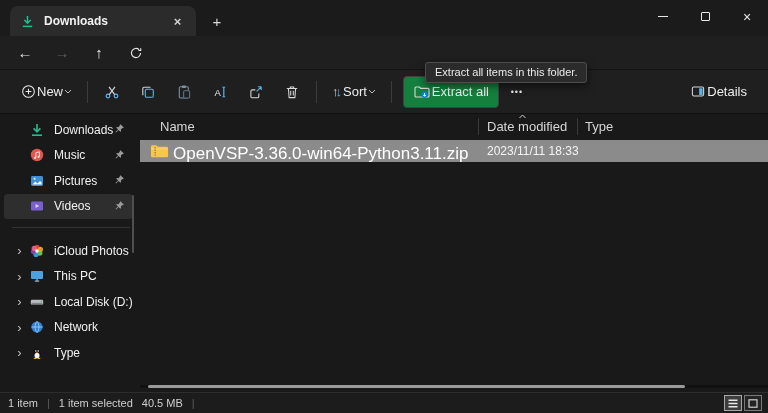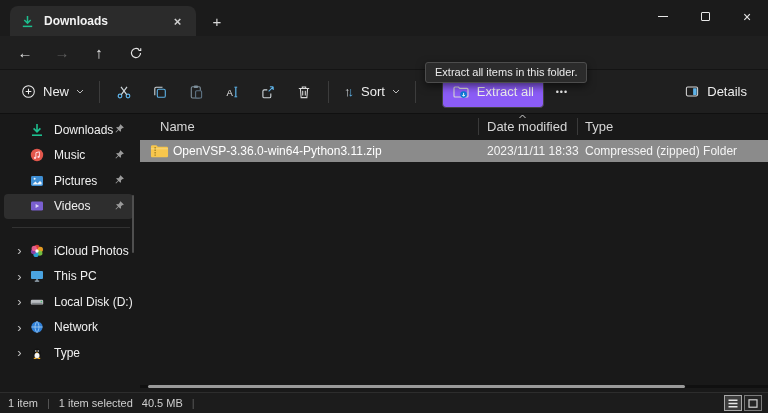--- a/index.html
+++ b/index.html
@@ -32,25 +32,25 @@
                 border-radius:4px; display:flex; align-items:center; gap:9px; padding:0 10px;
                 font-size:12px; color:#ededed; }
   .crumb-chev { color:#b9b9b9; font-size:13px; }
   .searchbar { position:absolute; left:547px; top:40px; width:208px; height:25px; background:#2d2d2d;
                border-radius:4px; display:flex; align-items:center; padding:0 10px; color:#c6c6c6; font-size:12px; }
   .searchbar .mag { margin-left:auto; display:flex; }
   
   .toolbar { position:absolute; top:69px; left:0; right:0; height:45px; background:#1f1f1f;
              border-top:1px solid #141414; border-bottom:1px solid #101010;
              display:flex; align-items:center; padding:0 12px; }
-  .tb-btn { display:flex; align-items:center; gap:7px; height:32px; padding:0 9px; border-radius:4px;
+  .tb-btn { display:flex; align-items:center; gap:1px; height:32px; padding:0 9px; border-radius:4px;
             color:#ededed; font-size:13px; white-space:nowrap; }
   .tb-iconbtn { width:36px; justify-content:center; padding:0; }
   .tb-sep { width:1px; height:22px; background:#3c3c3c; margin:0 6px; flex:0 0 1px; }
-  .extract { background:#8b5cf6; border:1px solid #424242; margin-left:20px; }
+  .extract { background:#15803d; border:1px solid #424242; margin-left:5px; }
   .more { font-size:9px; letter-spacing:1px; color:#e8e8e8; }
   .details-btn { margin-left:auto; }
   .sort-glyph b { font-weight:400; }
   .up-arrow { color:#d6dbde; } .down-arrow { color:#5db2e8; margin-left:-3px; }
   
   .tooltip { position:absolute; left:425px; top:62px; z-index:60; background:#2b2b2b;
              border:1px solid #4d4d4d; border-radius:3px; padding:3px 9px 4px; font-size:11px;
              color:#eaeaea; white-space:nowrap; box-shadow:0 3px 8px rgba(0,0,0,.55); }
   
   .sidebar { position:absolute; top:114px; left:0; width:140px; bottom:21px; background:#191919; padding-top:3px; }
@@ -65,21 +65,21 @@
   
   .main { position:absolute; top:114px; left:140px; right:0; bottom:21px; background:#191919; }
   .cols { position:relative; height:24px; color:#d6d6d6; font-size:13px; }
   .col { position:absolute; top:5px; }
   .col-name { left:20px; } .col-date { left:347px; } .col-type { left:445px; }
   .col-sep { position:absolute; top:4px; width:1px; height:17px; background:#3a3a3a; }
   .sep1 { left:338px; } .sep2 { left:437px; }
   .sort-caret { position:absolute; left:378px; top:0px; }
   .file-row { position:absolute; left:0; right:0; top:26px; height:22px; background:#8b8b8b; color:#fff; }
   .file-row .fic { position:absolute; left:10px; top:3px; }
-  .file-row .fname { position:absolute; left:33px; top:4px; font-size:12px; }
+  .file-row .fname { position:absolute; left:33px; top:4px; font-size:17px; }
   .file-row .fdate { position:absolute; left:347px; top:4px; font-size:12px; color:#f4f4f4; }
   .file-row .ftype { position:absolute; left:445px; top:4px; font-size:12px; color:#f4f4f4; }
   .hscroll-track { position:absolute; left:0; right:0; bottom:4px; height:3px; background:#101010; }
   .hscroll-thumb { position:absolute; left:8px; bottom:4px; width:537px; height:3px; background:#9a9a9a; border-radius:2px; }
   
   .statusbar { position:absolute; left:0; right:0; bottom:0; height:21px; background:#1c1c1c;
                border-top:1px solid #2d2d2d; display:flex; align-items:center; gap:9px;
                padding:0 6px 0 8px; font-size:11px; color:#cfcfcf; }
   .divider { color:#5c5c5c; }
   .view-toggles { margin-left:auto; display:flex; gap:2px; }
@@ -376,21 +376,20 @@
     <div class="file-row">
       <span class="fic">
         <svg width="19" height="16" viewBox="0 0 20 16">
             <path d="M1 3.4c0-.8.6-1.4 1.4-1.4h4.3l1.6 1.6h9.3c.8 0 1.4.6 1.4 1.4v8.2c0 .8-.6 1.4-1.4 1.4H2.4c-.8 0-1.4-.6-1.4-1.4z" fill="#f7c64d"></path>
             <path d="M1 5.2h18v1H1z" fill="#fbe29e" opacity=".65"></path>
             <path d="M5.4 3.8v10" stroke="#9c7a1e" stroke-width="1.3" stroke-dasharray="1.5 1.1"></path>
           </svg>
       </span>
       <span class="fname">OpenVSP-3.36.0-win64-Python3.11.zip</span>
       <span class="fdate">2023/11/11 18:33</span>
-      <span class="ftype">Compressed (zipped) Folder</span>
     </div>
     <div class="hscroll-track"></div>
     <div class="hscroll-thumb"></div>
   </div>
 
   <div class="statusbar">
     <span>1 item</span>
     <span class="divider">|</span>
     <span>1 item selected</span>
     <span>40.5 MB</span>

